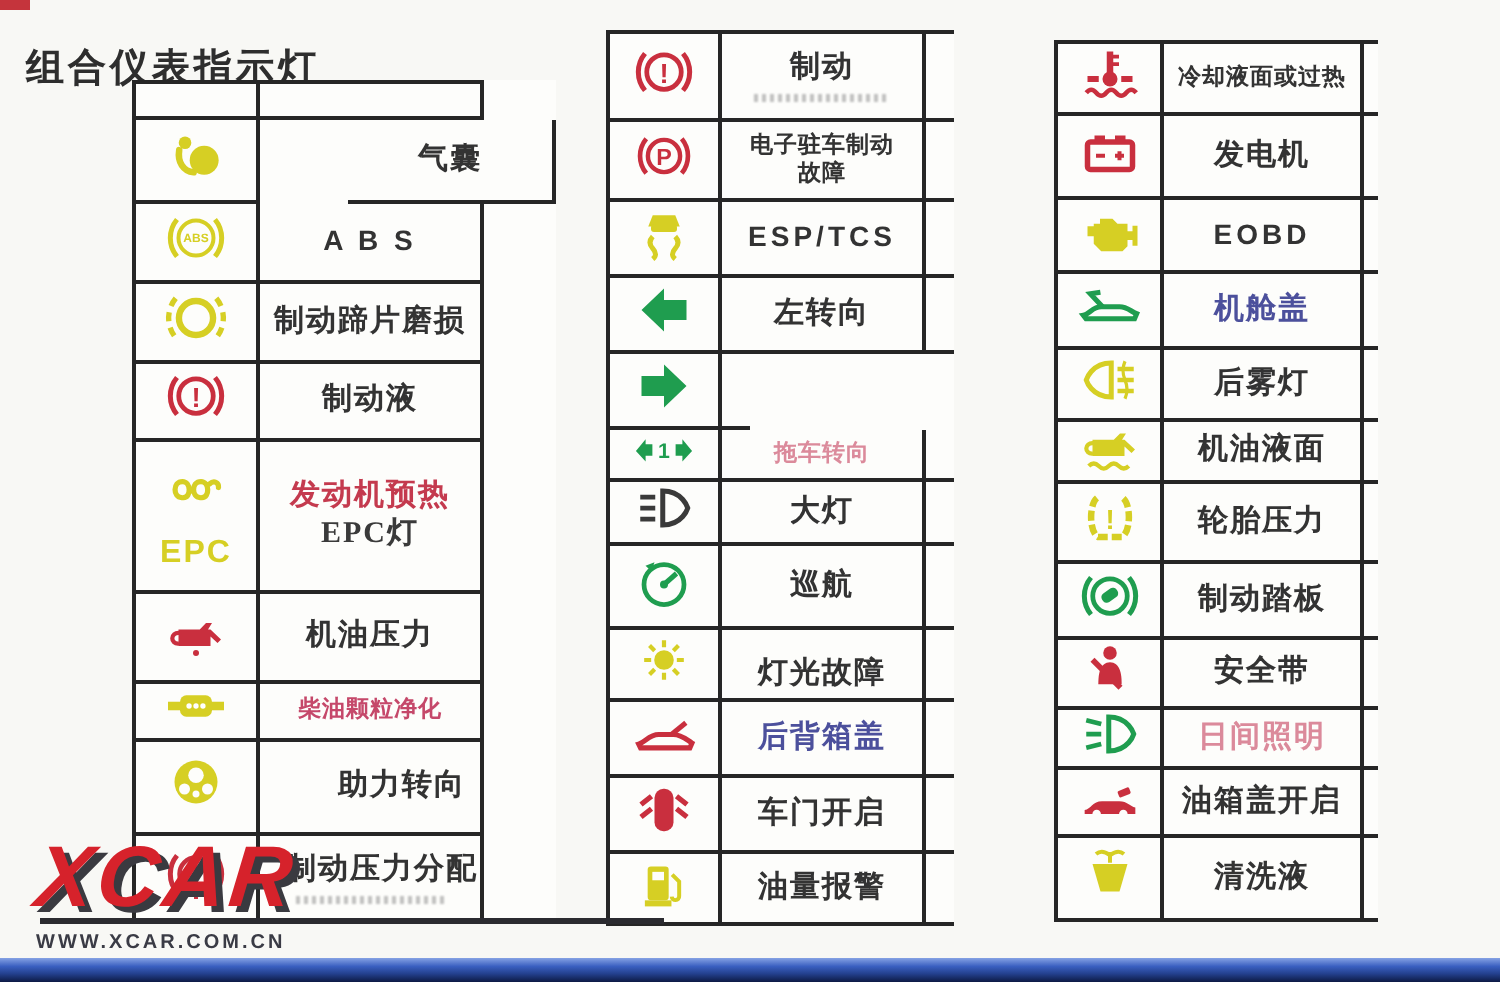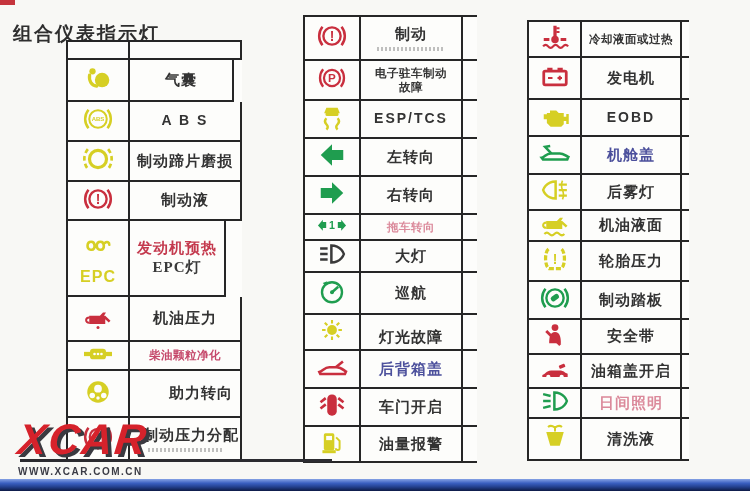--- a/index.html
+++ b/index.html
@@ -47,21 +47,21 @@
       <div class="row" style="height: 42px;">
         <div class="cell sym" style="width: 64px;">
           <div class="iconbox">
             <span><svg viewBox="0 0 24 24" width="28" height="28" xmlns="http://www.w3.org/2000/svg">
                 <circle cx="7.3" cy="6.3" r="2.7" fill="#d6cf24"></circle>
                 <path d="M4.8 9.5 C4 14.5 6.5 18.5 11 19" stroke="#d6cf24" stroke-width="2.8" fill="none" stroke-linecap="round"></path>
                 <circle cx="15.5" cy="13.8" r="6.2" fill="#d6cf24"></circle>
               </svg></span>
           </div>
         </div>
-        <div class="cell lab" style="width: 104px;">
+        <div class="cell lab" style="width: 104px; margin-left: 44px;">
           <div class="lbl" style="color: rgb(51, 51, 51);">气囊</div>
         </div>
       </div>
       <div class="row" style="height: 40px;">
         <div class="cell sym" style="width: 64px;">
           <div class="iconbox">
             <span><svg viewBox="0 0 24 24" width="30" height="30" xmlns="http://www.w3.org/2000/svg">
                 <path d="M4.4 4.6 A11.6 11.6 0 0 0 4.4 19.4" fill="none" stroke="#d6cf24" stroke-width="2"></path>
                 <path d="M19.6 4.6 A11.6 11.6 0 0 1 19.6 19.4" fill="none" stroke="#d6cf24" stroke-width="2"></path>
                 <circle cx="12" cy="12" r="7" fill="none" stroke="#d6cf24" stroke-width="1.6"></circle>
@@ -104,21 +104,21 @@
       </div>
       <div class="row" style="height: 76px;">
         <div class="cell sym" style="width: 64px;">
           <div class="iconbox">
             <span><svg viewBox="0 0 24 24" width="30" height="30" xmlns="http://www.w3.org/2000/svg">
                 <path d="M6.2 15 C2.8 15 2.6 8.6 6.6 8.6 C10 8.6 10.2 15 7 15 M13.6 15 C10.2 15 10 8.6 14 8.6 C17.4 8.6 17.6 15 14.4 15 M17.4 9.6 C19.2 8 21.2 9 21 11" fill="none" stroke="#d6cf24" stroke-width="2.1" stroke-linecap="round"></path>
               </svg></span>
             <span><span class="epc-txt" style="color:#d6cf24">EPC</span></span>
           </div>
         </div>
-        <div class="cell lab" style="width: 96px;">
+        <div class="cell lab" style="width: 112px;">
           <div class="lbl" style="color: rgb(196, 58, 78);">发动机预热</div>
           <div class="lbl" style="color: rgb(58, 58, 58);">EPC灯</div>
         </div>
       </div>
       <div class="row" style="height: 45px;">
         <div class="cell sym" style="width: 64px;">
           <div class="iconbox">
             <span><svg viewBox="0 0 24 24" width="30" height="30" xmlns="http://www.w3.org/2000/svg">
                 <path d="M5 11 L13.5 11 L16 8.4 L18.4 8.4 L16.8 11 L17.8 11 L22 15 L20.6 16.4 L17.8 13.8 L17.8 17.6 L5 17.6 Z" fill="#c92f3e"></path>
                 <path d="M5.4 12.4 C1.6 12 1.6 17 5.2 16.6" fill="none" stroke="#c92f3e" stroke-width="1.7"></path>
@@ -245,23 +245,20 @@
         <div class="cell stub" style="width: 14px;"></div>
       </div>
       <div class="row" style="height: 38px;">
         <div class="cell sym" style="width: 58px;">
           <div class="iconbox">
             <span><svg viewBox="0 0 24 24" width="30" height="30" xmlns="http://www.w3.org/2000/svg">
                 <path d="M3 8 v8 h9 v4.6 L21 12 l-9 -8.6 v4.6 z" fill="#1f9d4f"></path>
               </svg></span>
           </div>
         </div>
-        <div class="cell lab" style="width: 102px;">
-          <div class="lbl" style="color: rgb(51, 51, 51);">右转向</div>
-        </div>
         <div class="cell stub" style="width: 14px;"></div>
       </div>
       <div class="row" style="height: 26px;">
         <div class="cell sym" style="width: 58px;">
           <div class="iconbox">
             <span><svg viewBox="0 0 31 17" width="30" height="30" xmlns="http://www.w3.org/2000/svg">
                 <path d="M9.5 5.5 v6 h-3.5 v3 L1 9 l5 -6 v2.5 z" fill="#1f9d4f"></path>
                 <text x="15.5" y="12.6" font-size="11" font-weight="bold" text-anchor="middle" fill="#1f9d4f" font-family="sans-serif">1</text>
                 <path d="M21.5 5.5 v6 h3.5 v3 L30 9 l-5 -6 v2.5 z" fill="#1f9d4f"></path>
               </svg></span>
@@ -491,47 +488,47 @@
                 <path d="M12 9.5 c-4.2 0.2 -5 4.5 -5 9.5 h10 c0 -5 -0.8 -9.3 -5 -9.5" fill="#c92f3e"></path>
                 <path d="M4.5 8.5 L16.5 20.5" stroke="#c92f3e" stroke-width="2.4"></path>
               </svg></span>
           </div>
         </div>
         <div class="cell lab" style="width: 100px;">
           <div class="lbl" style="color: rgb(51, 51, 51);">安全带</div>
         </div>
         <div class="cell stub" style="width: 7px;"></div>
       </div>
+      <div class="row" style="height: 30px;">
+        <div class="cell sym" style="width: 55px;">
+          <div class="iconbox">
+            <span><svg viewBox="0 0 24 24" width="30" height="30" xmlns="http://www.w3.org/2000/svg">
+                <path d="M11.5 5.2 C19.5 5.2 21.5 12 21.5 12 C21.5 12 19.5 18.8 11.5 18.8 L11.5 5.2 Z" fill="none" stroke="#1f9d4f" stroke-width="2"></path>
+                <path d="M2.5 6.5 l6 1.5 M2.5 12 h6 M2.5 17.5 l6 -1.5" stroke="#1f9d4f" stroke-width="1.9"></path>
+              </svg></span>
+          </div>
+        </div>
+        <div class="cell lab" style="width: 100px;">
+          <div class="lbl" style="color: rgb(219, 138, 155);">日间照明</div>
+        </div>
+        <div class="cell stub" style="width: 7px;"></div>
+      </div>
       <div class="row" style="height: 34px;">
         <div class="cell sym" style="width: 55px;">
           <div class="iconbox">
             <span><svg viewBox="0 0 24 24" width="32" height="32" xmlns="http://www.w3.org/2000/svg">
                 <path d="M2.5 16.5 c2.3 -0.3 3 -3.3 6.5 -3.3 h6.5 c3 0 4 1.9 6 2.4 v2.4 H2.5 z" fill="#c92f3e"></path>
                 <rect x="15" y="8.6" width="4.6" height="2.6" rx="0.6" transform="rotate(-22 17.3 9.9)" fill="#c92f3e"></rect>
                 <circle cx="7" cy="18" r="1.6" fill="#fdfdfb"></circle>
                 <circle cx="17" cy="18" r="1.6" fill="#fdfdfb"></circle>
               </svg></span>
           </div>
         </div>
         <div class="cell lab" style="width: 100px;">
           <div class="lbl" style="color: rgb(51, 51, 51);">油箱盖开启</div>
-        </div>
-        <div class="cell stub" style="width: 7px;"></div>
-      </div>
-      <div class="row" style="height: 30px;">
-        <div class="cell sym" style="width: 55px;">
-          <div class="iconbox">
-            <span><svg viewBox="0 0 24 24" width="30" height="30" xmlns="http://www.w3.org/2000/svg">
-                <path d="M11.5 5.2 C19.5 5.2 21.5 12 21.5 12 C21.5 12 19.5 18.8 11.5 18.8 L11.5 5.2 Z" fill="none" stroke="#1f9d4f" stroke-width="2"></path>
-                <path d="M2.5 6.5 l6 1.5 M2.5 12 h6 M2.5 17.5 l6 -1.5" stroke="#1f9d4f" stroke-width="1.9"></path>
-              </svg></span>
-          </div>
-        </div>
-        <div class="cell lab" style="width: 100px;">
-          <div class="lbl" style="color: rgb(219, 138, 155);">日间照明</div>
         </div>
         <div class="cell stub" style="width: 7px;"></div>
       </div>
       <div class="row" style="height: 42px;">
         <div class="cell sym" style="width: 55px;">
           <div class="iconbox">
             <span><svg viewBox="0 0 24 24" width="30" height="30" xmlns="http://www.w3.org/2000/svg">
                 <path d="M5 8 L8.2 19 L15.8 19 L19 8 Z" fill="#d6cf24"></path>
                 <path d="M12 7.5 V3.2 M11.8 4.4 q-3 -2.4 -5.4 -0.4 M12.2 4.4 q3 -2.4 5.4 -0.4" fill="none" stroke="#d6cf24" stroke-width="1.6"></path>
               </svg></span>

